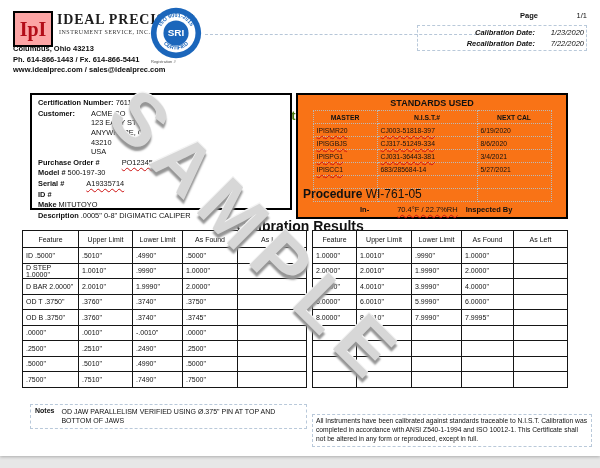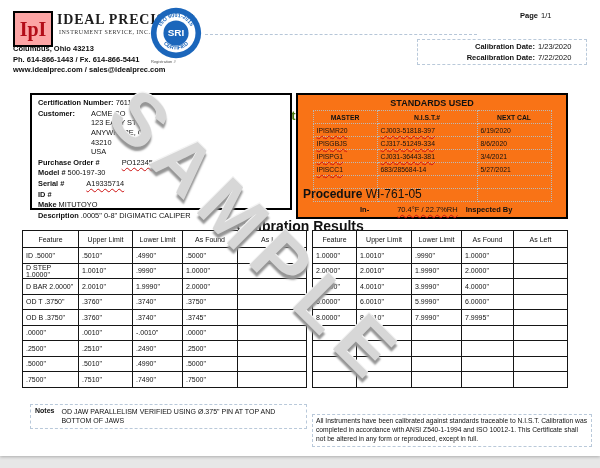--- a/index.html
+++ b/index.html
@@ -14,22 +14,22 @@
   .company-sub{left:59px;top:29px;font-family:"Liberation Serif",serif;font-size:6px;letter-spacing:.5px;color:#333;}
   .addr{left:13px;top:44px;font-size:7.5px;font-weight:bold;line-height:10.5px;color:#0d0d0d;}
   .badge{left:150px;top:7px;width:52px;height:52px;}
   .badge-reg{left:151px;top:59px;font-size:4px;color:#555;}
   .dash-line{left:205px;top:34px;width:272px;border-top:1px dashed #b6c6d8;height:0;}
 
   
   .dates{right:13px;top:10px;width:170px;font-size:7.5px;}
   .dates .row{display:flex;justify-content:flex-end;align-items:baseline;gap:3px;line-height:11px;}
   .dates .lab{font-weight:bold;text-align:right;}
-  .dates .val{width:46px;text-align:left;}
-  .dates-inner{border:1px dashed #b9c9da;padding:1px 2px;margin-top:18px;}
+  .dates .val{width:46px;text-align:right;}
+  .dates-inner{border:1px dashed #b9c9da;padding:1px 2px;margin-top:4px;font-style:italic;}
 
   .doc-title{left:90px;right:0;top:76px;text-align:center;font-size:13px;font-weight:bold;color:#4d7c0f;margin-top:32px;}
 
   
   .info-box{left:30px;top:93px;width:262px;height:117px;border:2px solid #000;padding:3px 6px;font-size:7.4px;line-height:1.3;box-sizing:border-box;background:#fff;}
   .info-box .ln{margin-bottom:1px;}
   .cust{display:flex;gap:16px;}
   b.lab{font-weight:bold;}
   .spell{text-decoration:underline wavy #c11;text-decoration-thickness:1px;text-underline-offset:2px;padding-left:20px;}
 

